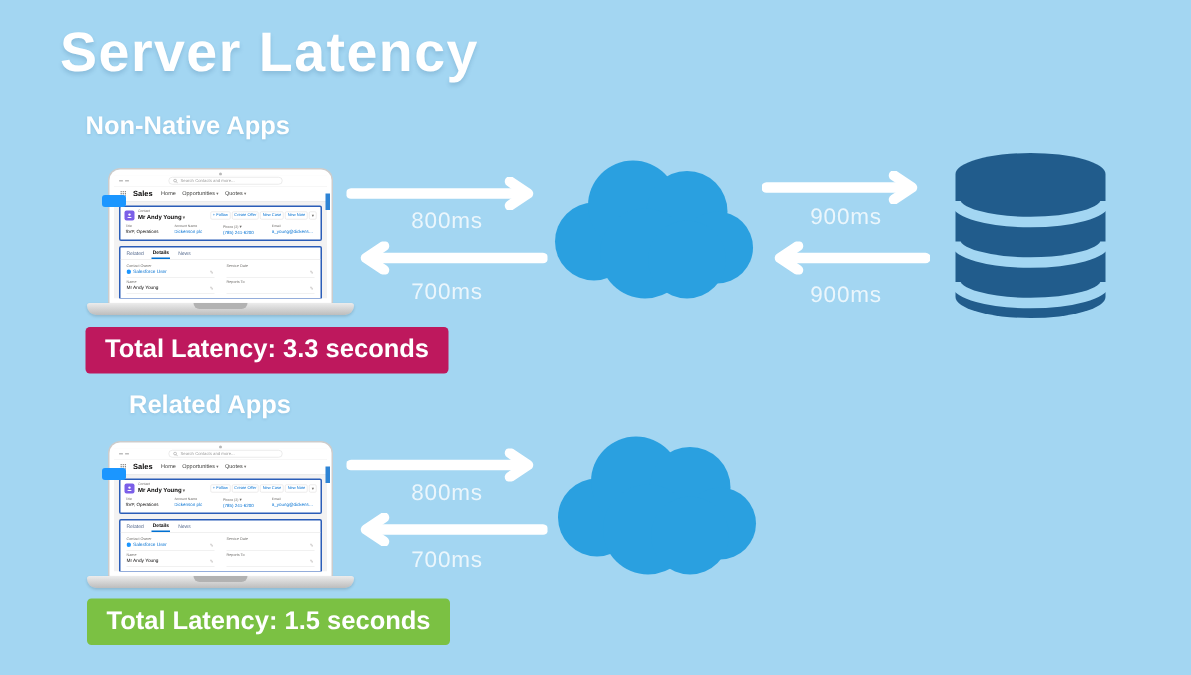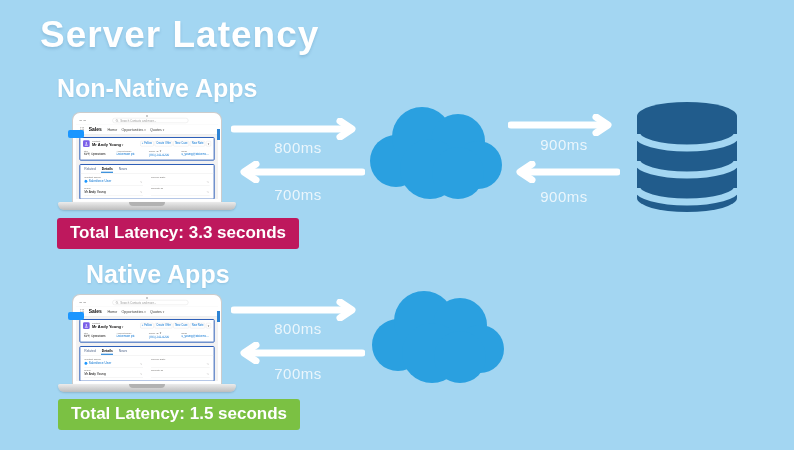--- a/index.html
+++ b/index.html
@@ -3,21 +3,21 @@
 <meta charset="utf-8">
 <style>
   html,body{margin:0;padding:0;}
   body{font-family:"Liberation Sans",sans-serif;}
   .canvas{position:relative;width:794px;height:450px;background:#A3D6F2;overflow:hidden;}
   .abs{position:absolute;}
 
   .title{position:absolute;top:14px;left:0;width:100%;text-align:left;
     font-size:37px;font-weight:bold;color:#FFFFFF;letter-spacing:1px;
     text-shadow:0 2px 3px rgba(30,80,120,0.18);margin-left:40px;}
-  .sec-label{position:absolute;font-size:25px;font-weight:bold;color:#FFFFFF;
+  .sec-label{position:absolute;font-size:17px;font-weight:bold;color:#FFFFFF;
     text-shadow:0 1px 2px rgba(30,80,120,0.15);}
 
   
   .arrow{position:absolute;height:22px;}
   .arrow.flip{transform:scaleX(-1);}
   .ms-label{position:absolute;text-align:center;color:rgba(255,255,255,0.78);
     font-size:15px;letter-spacing:0.5px;}
 
   
   .badge{position:absolute;color:#fff;font-weight:bold;font-size:17px;
@@ -257,21 +257,21 @@
 
   <svg class="abs" style="left:634px;top:100px" width="106" height="114" viewBox="0 0 106 114">
     <path d="M3,16 a50,14 0 0 1 100,0 v82 a50,14 0 0 1 -100,0 z" fill="#215C8C"></path>
     <path d="M3,34 a50,14 0 0 0 100,0" fill="none" stroke="#A3D6F2" stroke-width="7"></path>
     <path d="M3,61 a50,14 0 0 0 100,0" fill="none" stroke="#A3D6F2" stroke-width="7"></path>
     <path d="M3,88 a50,14 0 0 0 100,0" fill="none" stroke="#A3D6F2" stroke-width="7"></path>
   </svg>
 
   <div class="badge red" style="left:57px;top:218px">Total Latency: 3.3 seconds</div>
 
-  <div class="sec-label" style="left:86px;top:260px">Native Apps</div>
+  <div class="sec-label" style="left:86px;top:260px">Related Apps</div>
 
   <svg class="arrow" style="left:231px;top:299px;width:134px" viewBox="0 0 134 22">
     <line x1="3" y1="11" x2="115" y2="11" stroke="#FFFFFF" stroke-width="7" stroke-linecap="round"></line>
     <path d="M109,3 L121,11 L109,19" fill="none" stroke="#FFFFFF" stroke-width="7" stroke-linecap="round" stroke-linejoin="round"></path>
   </svg>
   <div class="ms-label" style="left:231px;top:320px;width:134px">800ms</div>
 
   <svg class="arrow flip" style="left:231px;top:342px;width:134px" viewBox="0 0 134 22">
     <line x1="3" y1="11" x2="115" y2="11" stroke="#FFFFFF" stroke-width="7" stroke-linecap="round"></line>
     <path d="M109,3 L121,11 L109,19" fill="none" stroke="#FFFFFF" stroke-width="7" stroke-linecap="round" stroke-linejoin="round"></path>

